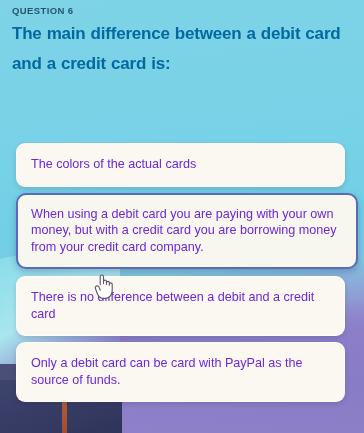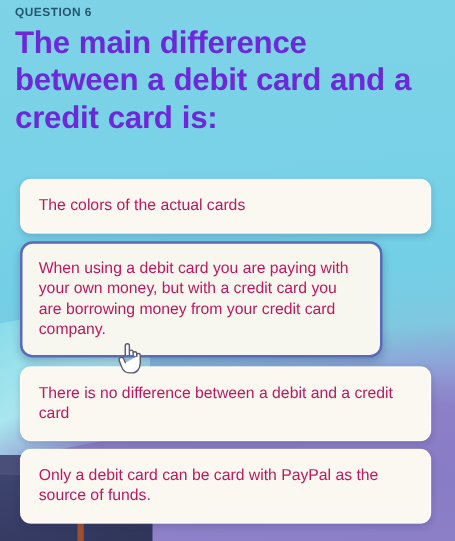--- a/index.html
+++ b/index.html
@@ -100,24 +100,24 @@
   .question-label {
     font-size: 9.5px;
     font-weight: 700;
     letter-spacing: 0.4px;
     color: #1d4b63;
     opacity: 0.92;
     margin: 0 0 1px 0;
     line-height: 14px;
   }
   .question-title {
-    font-size: 25px;
+    font-size: 17px;
     font-weight: 700;
     line-height: 30px;
-    color: #6d28d9;
+    color: #0369a1;
     margin: 0;
     letter-spacing: -0.2px;
     word-spacing: 0.5px;
   }
 
   
   .options {
     position: absolute;
     left: 0;
     top: 143px;
@@ -126,26 +126,26 @@
   .option {
     position: relative;
     box-sizing: border-box;
     margin: 0 0 6px 16px;
     width: 329px;
     background: #faf8f0;
     border-radius: 9px;
     border: 1px solid rgba(255,255,255,0.55);
     box-shadow: 0 2px 5px rgba(40,40,80,0.18);
     padding: 12px 14px 13px 14px;
-    color: #be185d;
+    color: #6d28d9;
     font-size: 12.6px;
     line-height: 16.5px;
   }
   .option.selected {
-    width: 290px;
+    width: 342px;
     background: #f8f7ef;
     border: 2px solid #5a6ab8;
     border-radius: 10px;
     box-shadow: 0 3px 7px rgba(40,40,90,0.28);
     padding: 11px 13px 12px 13px;
     margin-bottom: 7px;
   }
   .option-text {
     display: block;
     margin: 0;

